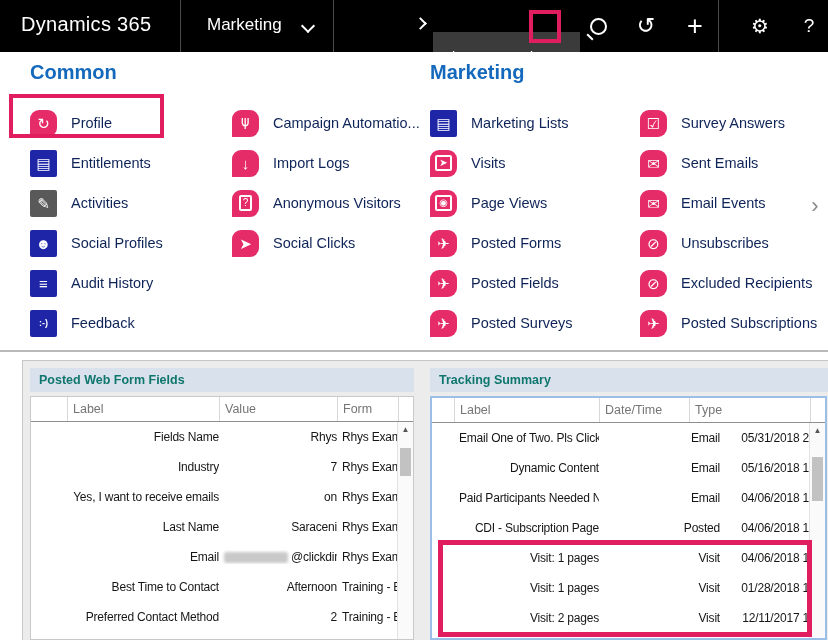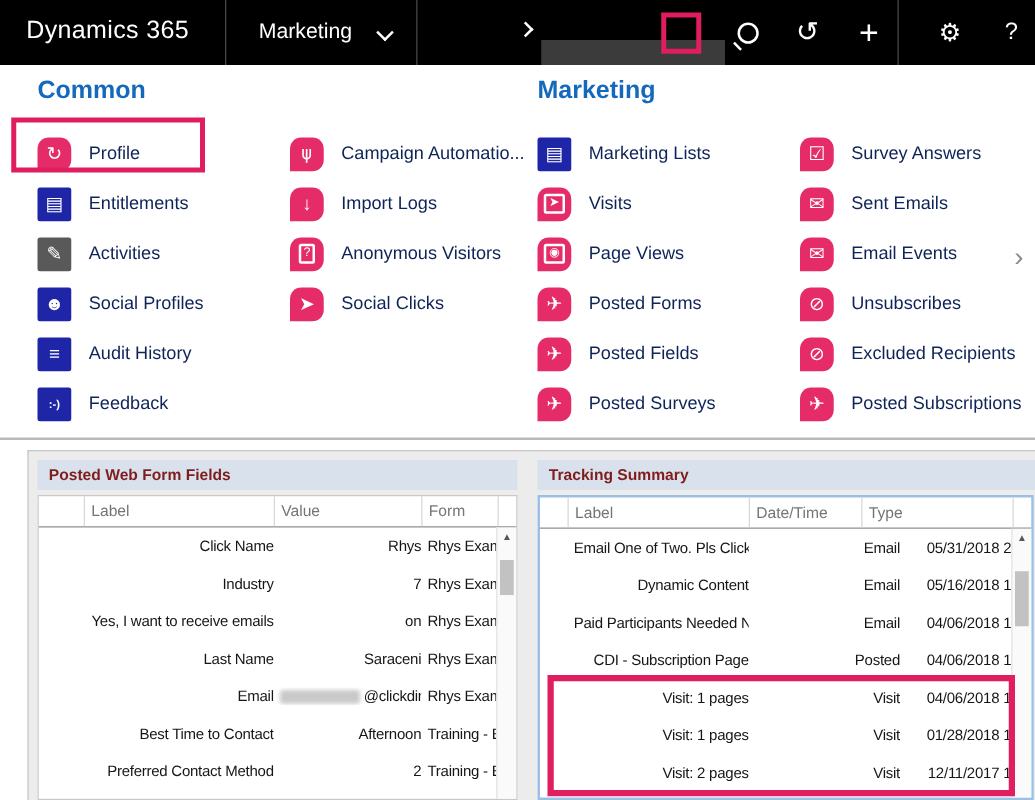--- a/index.html
+++ b/index.html
@@ -44,21 +44,21 @@
   .mi-label{font-size:14.5px;color:#0e2357;white-space:nowrap;}
   .mi.annotated::before{content:"";position:absolute;left:-21px;top:-9px;width:147px;height:36px;
     border:4px solid var(--accent-red,#df1d5f);pointer-events:none;}
   .fly-more{position:absolute;right:4px;top:141px;font-size:22px;color:#8a8a8a;width:18px;text-align:center;cursor:pointer;}
   
   .content{position:absolute;left:0;top:354px;width:828px;height:286px;background:#fff;}
   .wrap{position:absolute;left:22px;top:6px;right:0;bottom:0;background:#ececec;border-top:1px solid #c6c6c6;border-left:1px solid #c6c6c6;}
   .panel{position:absolute;top:7px;bottom:0;}
   .panel.pleft{left:7px;width:384px;}
   .panel.pright{left:407px;width:399px;}
-  .ptitle{height:24px;background:var(--panel-header-bg,#d9e2ec);font-size:12.5px;font-weight:700;color:#7f1d1d;line-height:24px;padding-left:9px;}
+  .ptitle{height:24px;background:var(--panel-header-bg,#d9e2ec);font-size:12.5px;font-weight:700;color:#0f766e;line-height:24px;padding-left:9px;}
   .pgrid{position:absolute;top:28px;left:0;right:0;bottom:0;background:#fff;border:1px solid #c9c9c9;text-align:right;}
   .panel.pright .pgrid{border:2px solid var(--focus-border,#9cbfe7);right:2px;}
   .ghead{display:flex;height:24px;border-bottom:1px solid #8f8f8f;color:#757575;font-size:12.5px;align-items:stretch;}
   .gh{display:flex;align-items:center;padding-left:5px;box-sizing:border-box;white-space:nowrap;overflow:hidden;}
   .gh.b{border-left:1px solid #d7d7d7;}
   .rows{position:absolute;top:25px;left:0;right:15px;bottom:0;overflow:hidden;}
   .panel.pright .rows{right:16px;}
   .trow{display:flex;height:30px;align-items:center;font-size:12px;color:#161616;letter-spacing:-0.2px;}
   .c{padding-left:5px;box-sizing:border-box;white-space:nowrap;overflow:hidden;flex:none;}
   
@@ -285,21 +285,21 @@
         <div class="ghead">
           <span class="gh w-gut"></span>
           <span class="gh w-lab b">Label</span>
           <span class="gh w-val b">Value</span>
           <span class="gh w-form b">Form</span>
           <span class="gh sb-space"></span>
         </div>
         <div class="rows">
   <div class="trow">
     <span class="c w-gut"></span>
-    <span class="c w-lab">Click Name</span>
+    <span class="c w-lab">Fields Name</span>
     <span class="c w-val"><span>Rhys</span></span>
     <span class="c w-form">Rhys Example</span>
   </div>
 
   <div class="trow">
     <span class="c w-gut"></span>
     <span class="c w-lab">Industry</span>
     <span class="c w-val"><span>7</span></span>
     <span class="c w-form">Rhys Example</span>
   </div>

